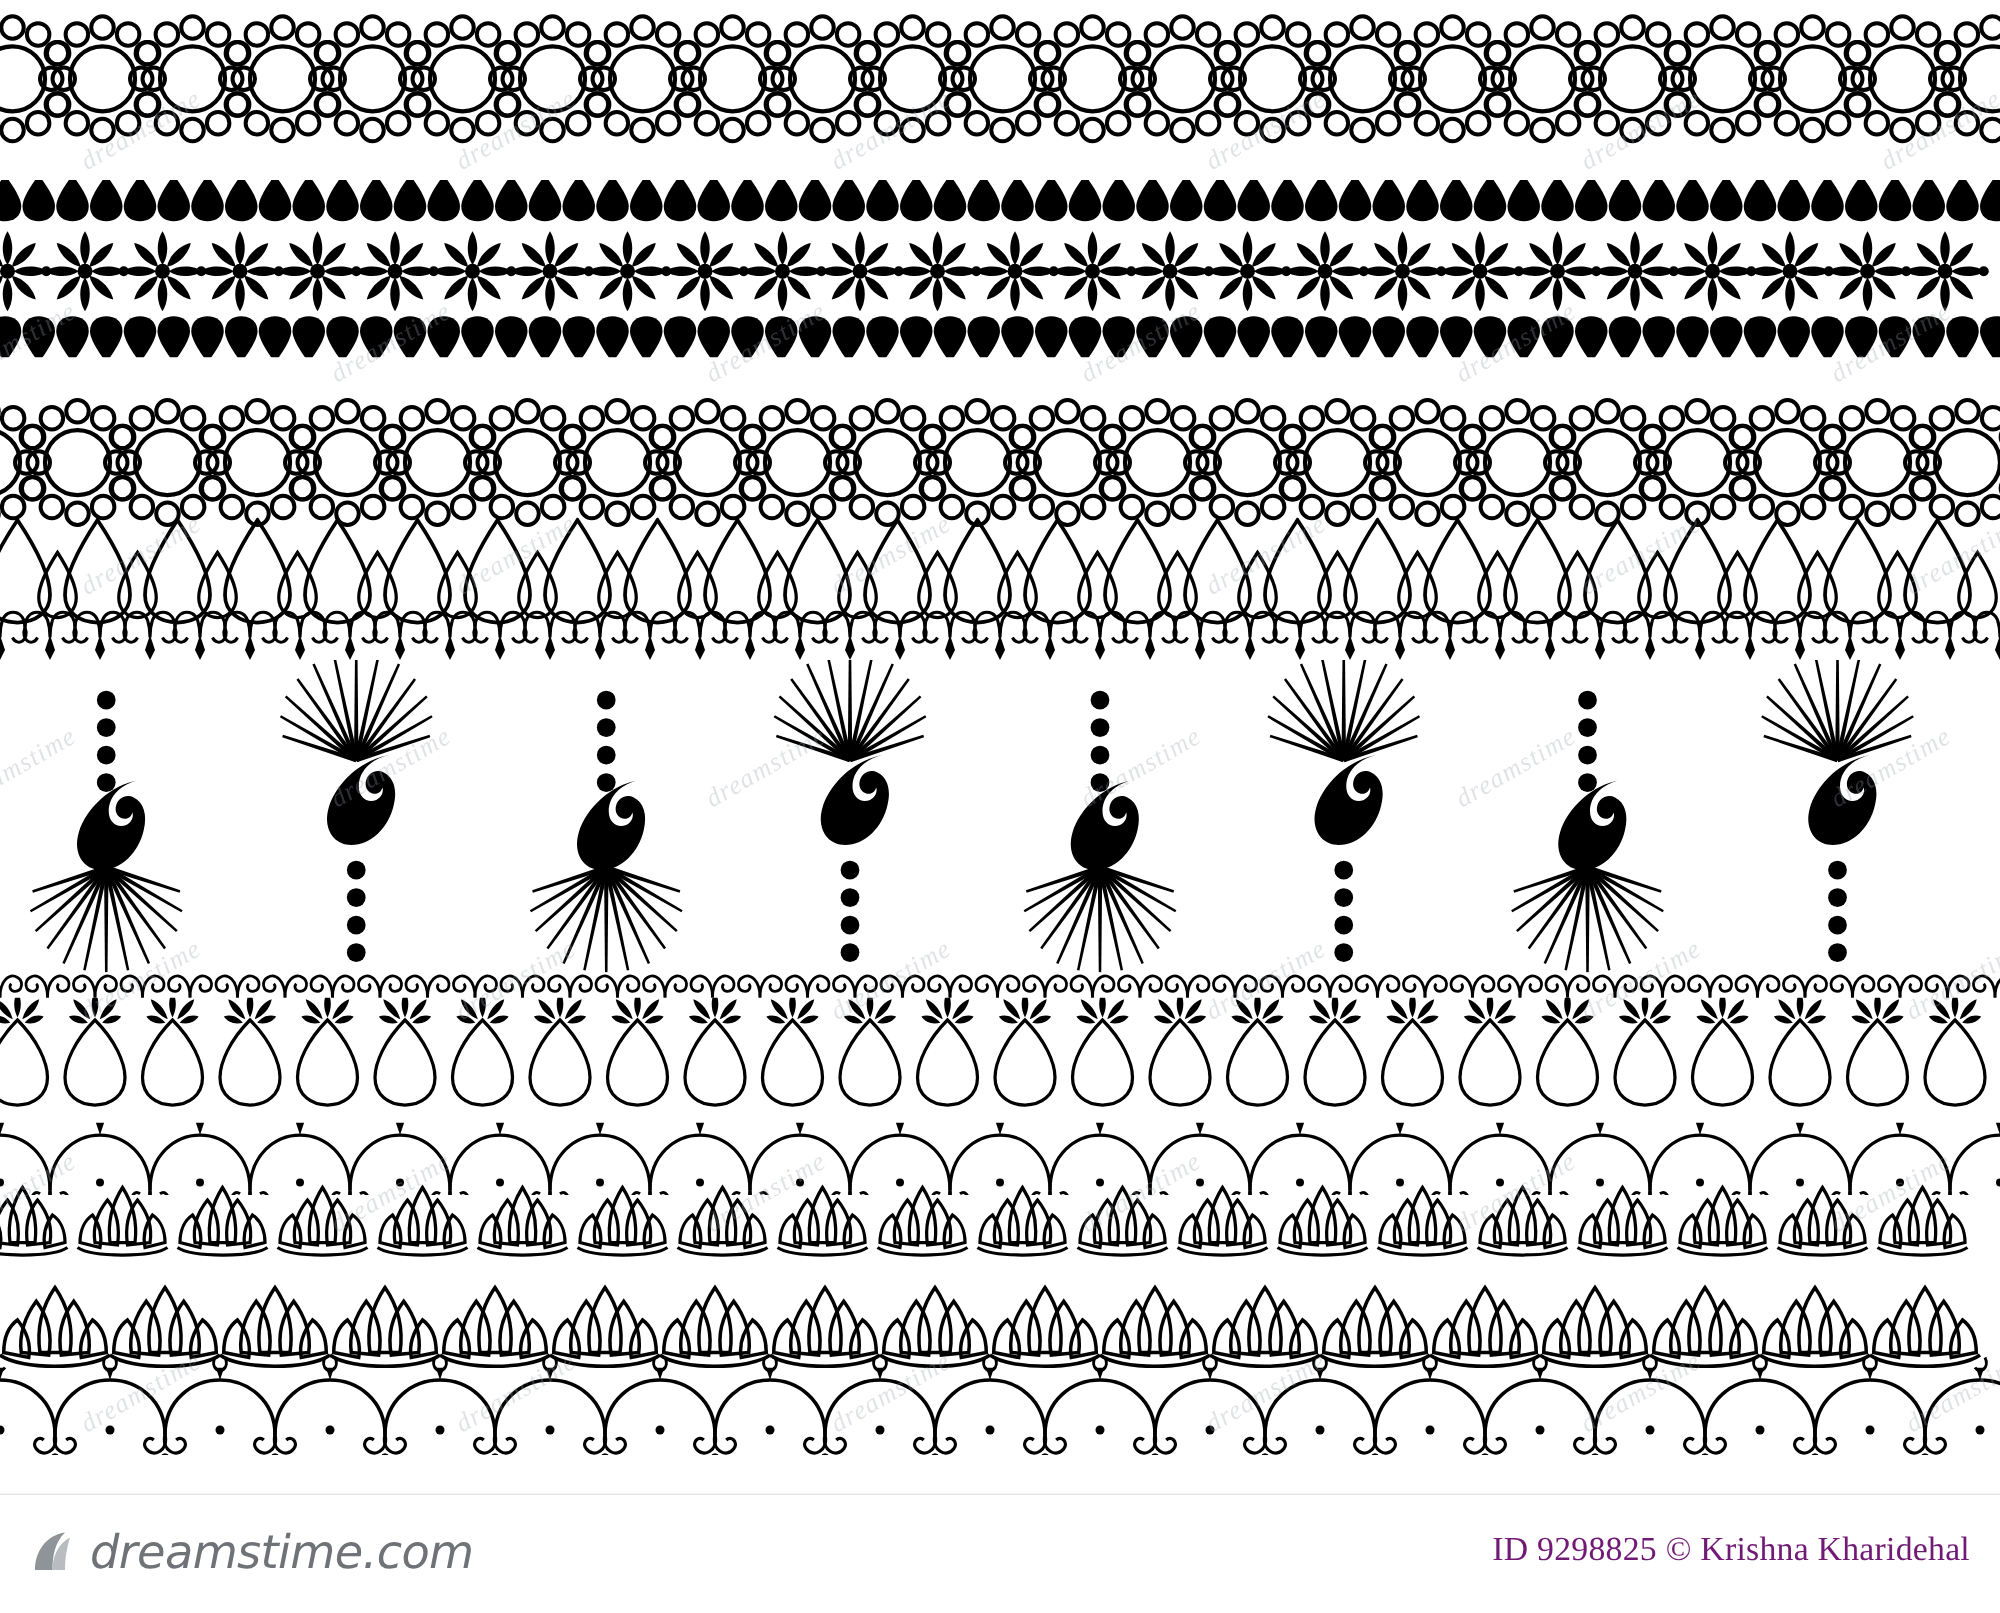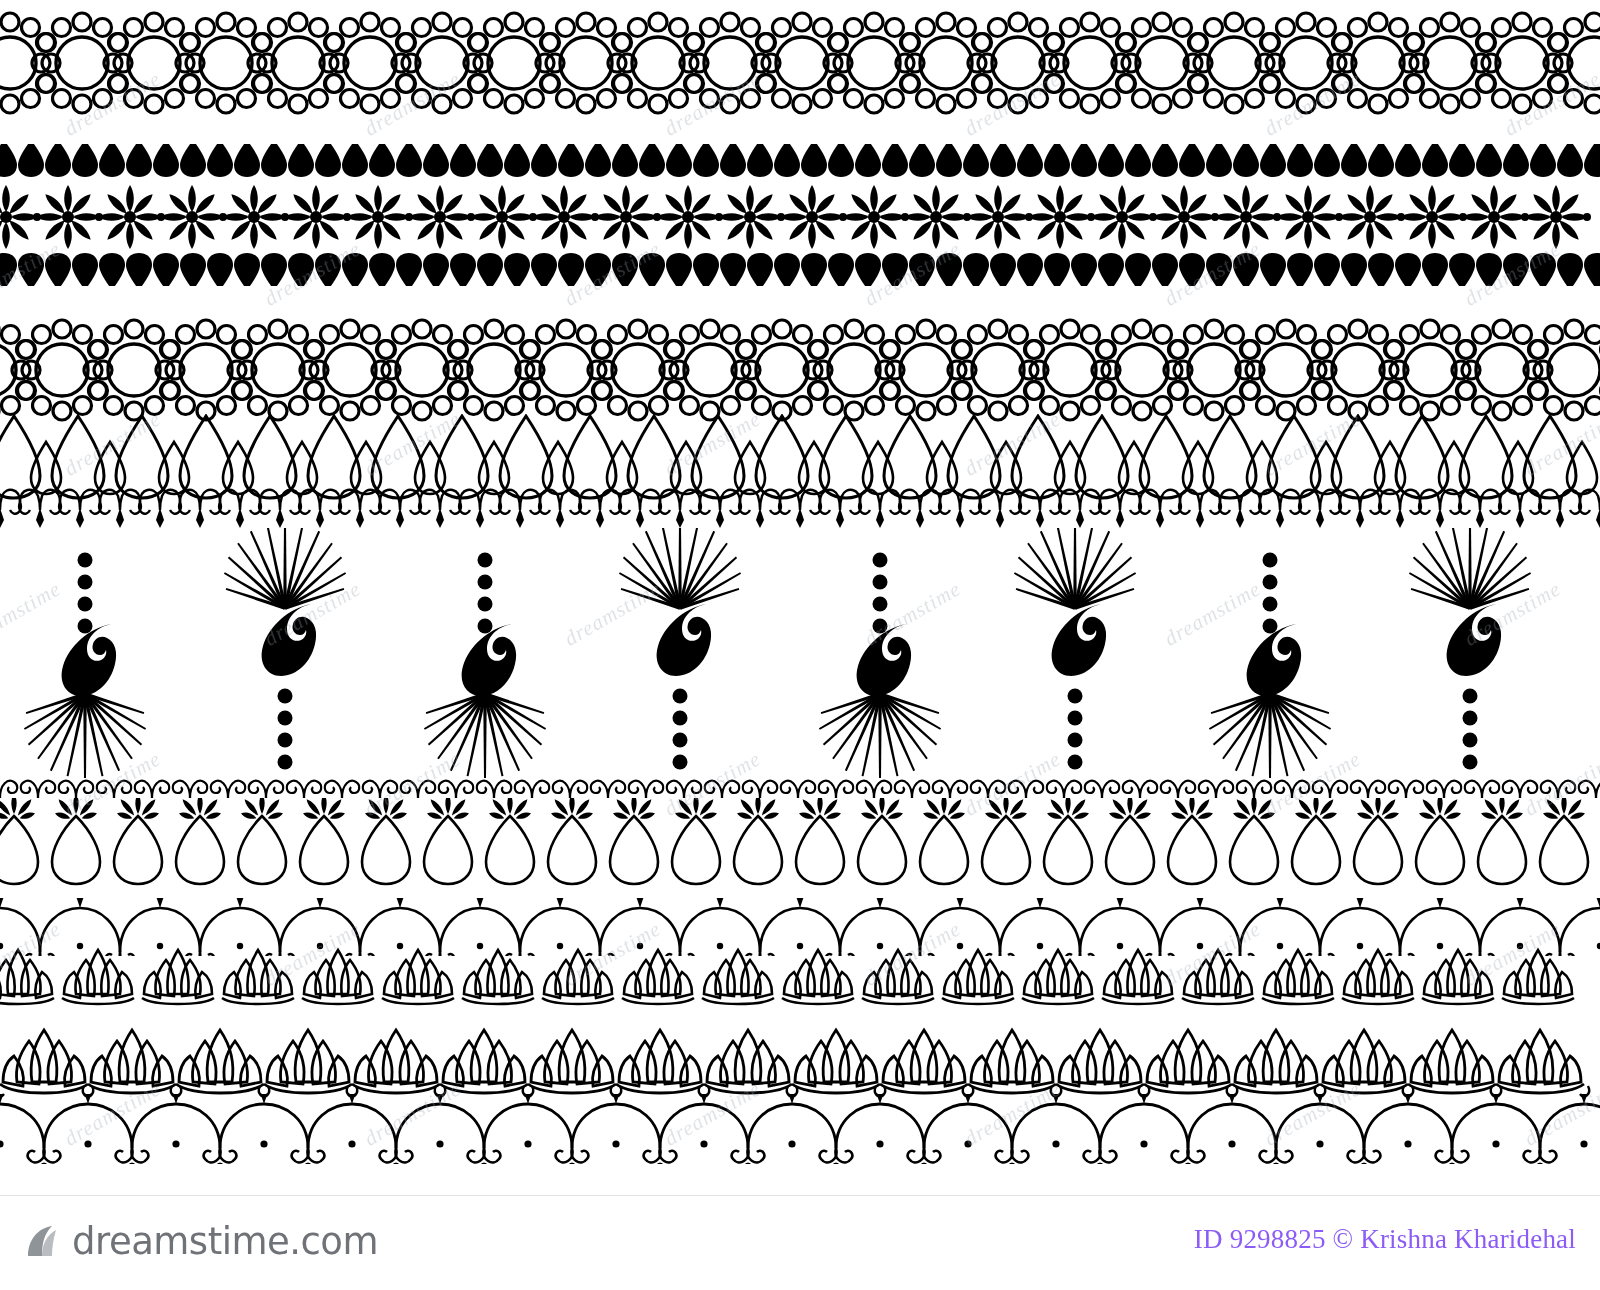--- a/index.html
+++ b/index.html
@@ -88,32 +88,33 @@
     width: 40px;
     height: 40px;
     margin-right: 10px;
   }
   #footer-logo .logo-text {
     font-family: "DejaVu Sans", sans-serif;
     font-size: 37px;
     color: #6f7277;
     letter-spacing: -0.5px;
     font-weight: 400;
+    font-style: italic;
   }
   #footer-credit {
     position: absolute;
     right: 24px;
     top: 28px;
     font-family: "Liberation Serif", serif;
     font-size: 27px;
     color: #2b2b2b;
     letter-spacing: 0.2px;
   }
   #footer-credit .id-label {
-    color: #8b5cf6;
+    color: #701a75;
     margin-top: 12px;
   }
 </style>
 </head>
 <body>
 
 <div id="stock-image">
 
   <div id="artwork">
 

